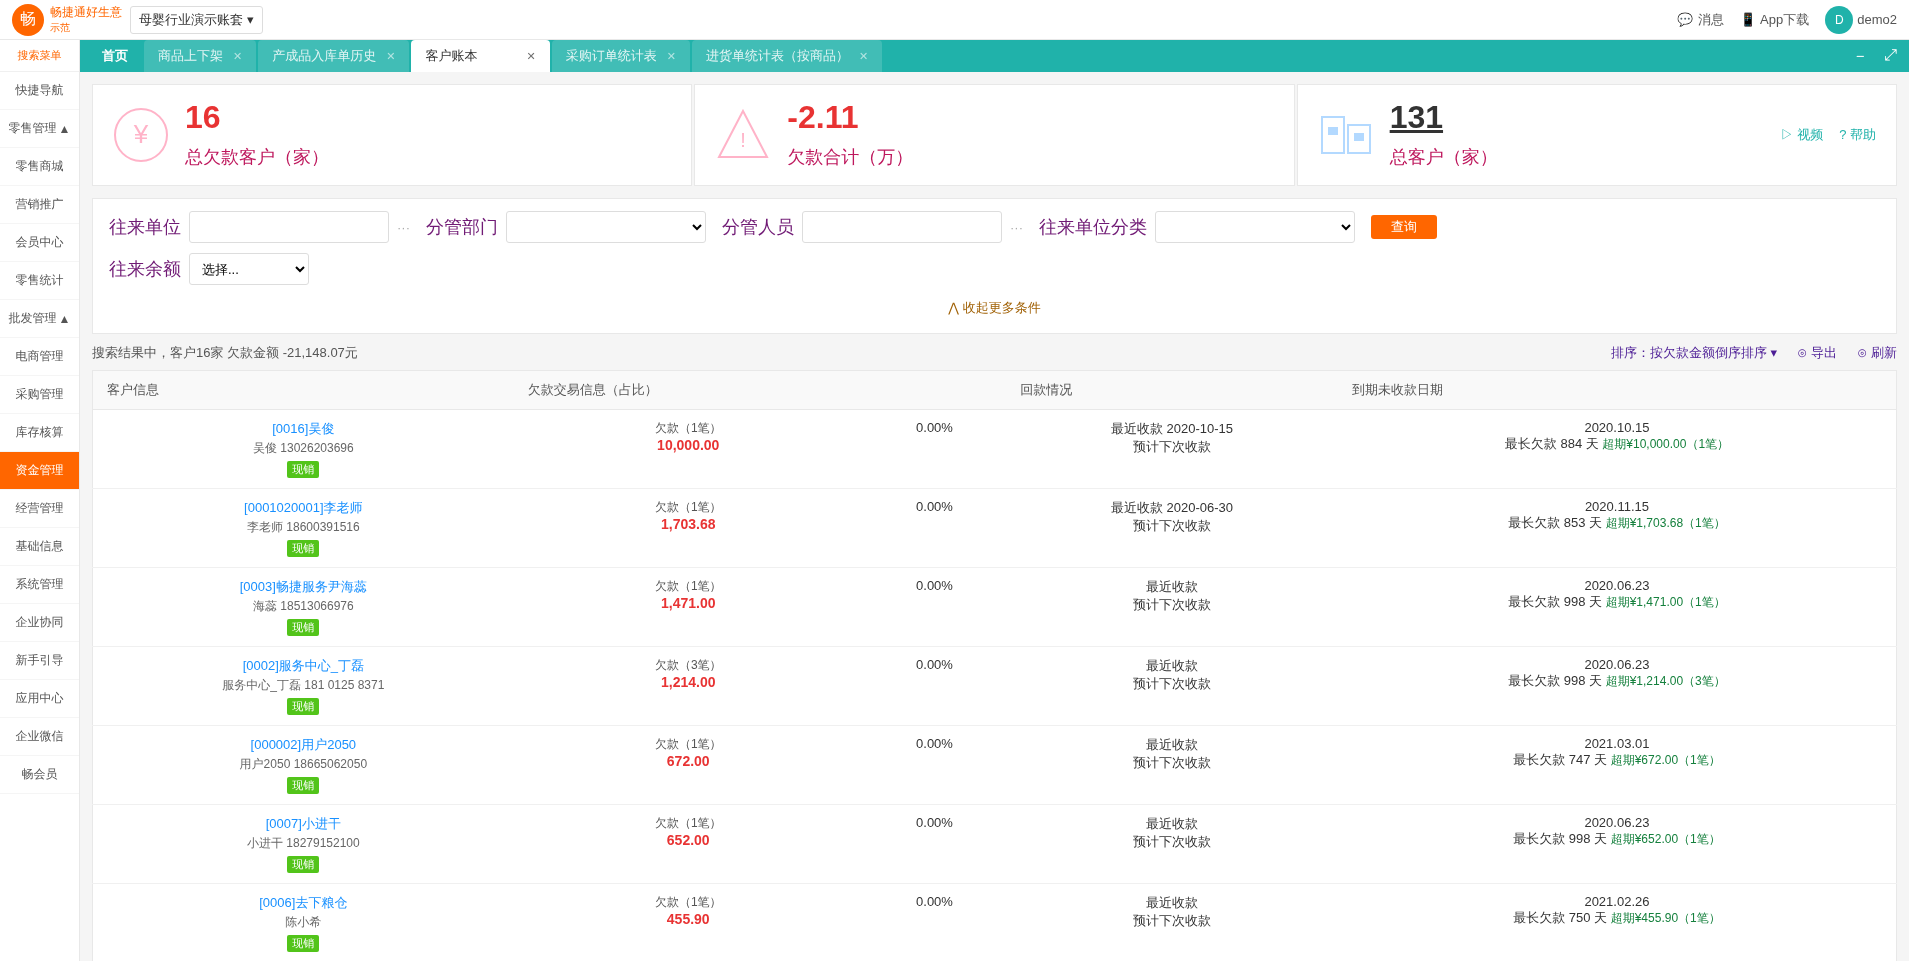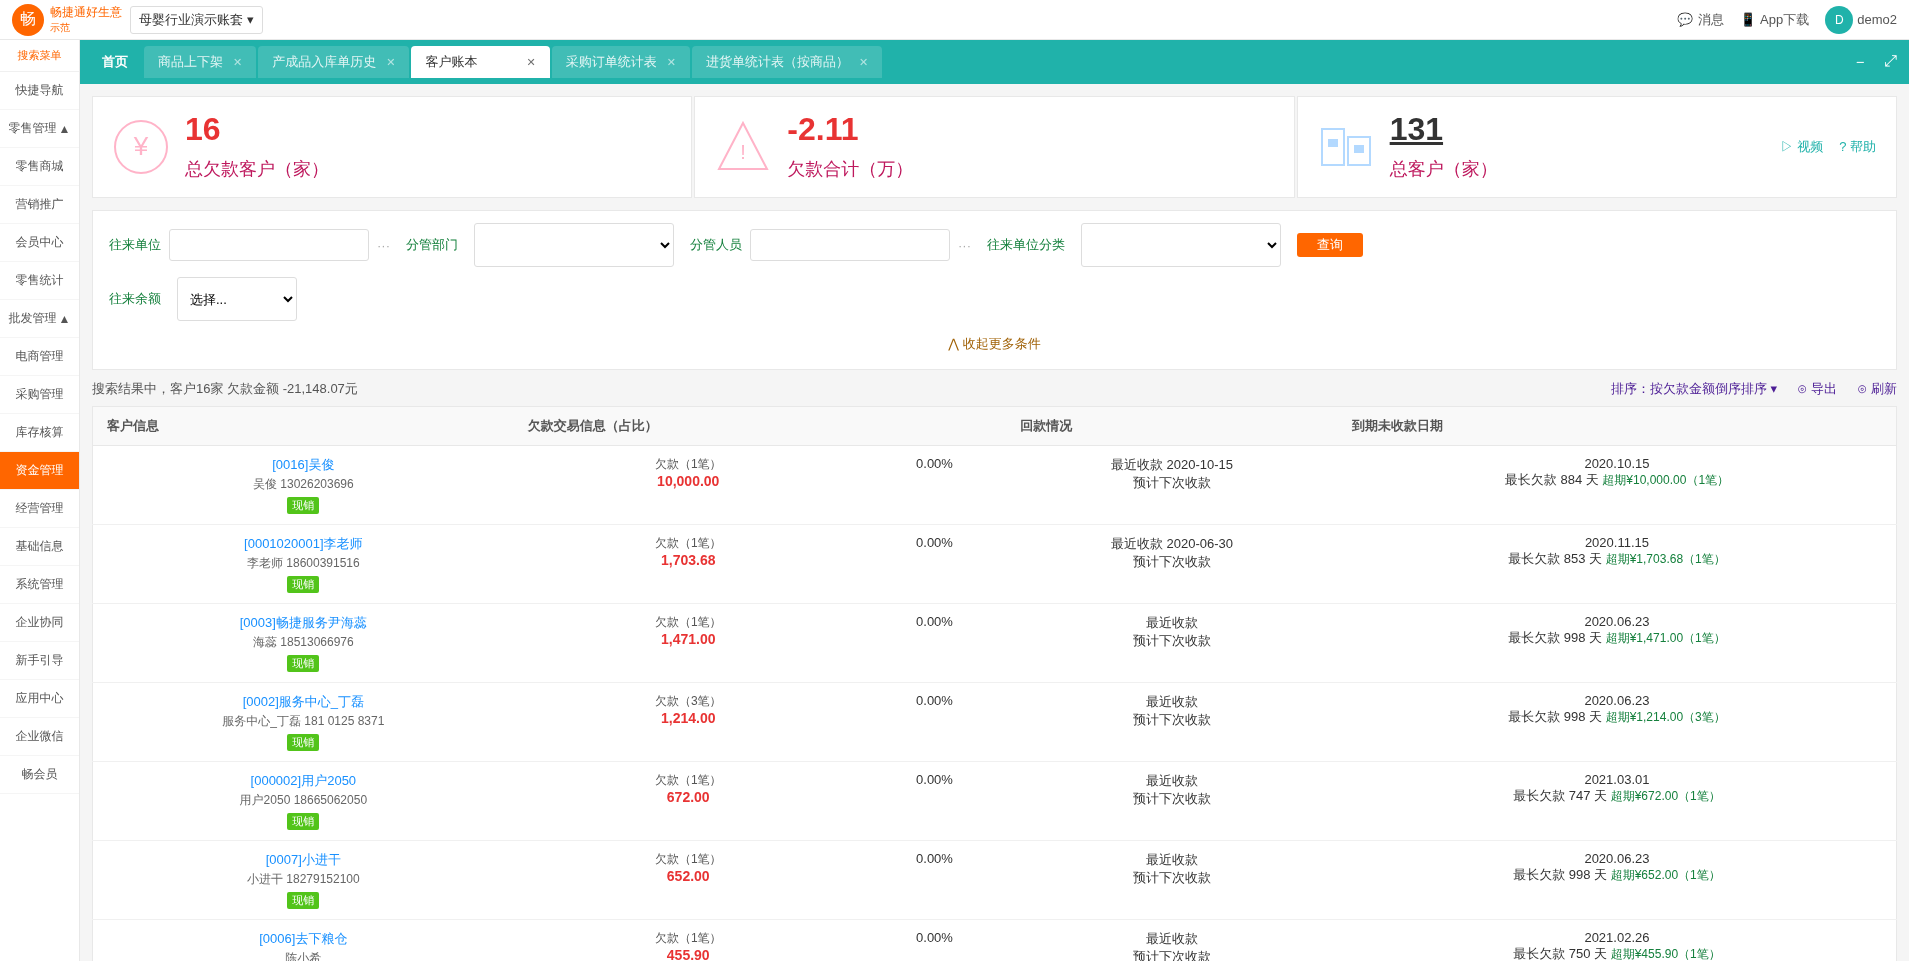--- a/index.html
+++ b/index.html
@@ -22,21 +22,21 @@
     .sidebar { width: 80px; background: #fff; border-right: 1px solid #e8e8e8; display: flex; flex-direction: column; overflow-y: auto; }
     .sidebar-search { padding: 8px 6px; font-size: 11px; color: #ff6600; text-align: center; cursor: pointer; border-bottom: 1px solid #f0f0f0; }
     .sidebar-nav-item { padding: 10px 6px; text-align: center; font-size: 12px; color: #555; cursor: pointer; border-bottom: 1px solid #f5f5f5; }
     .sidebar-nav-item.active { background: #ff6600; color: #fff; }
     .sidebar-nav-item.has-arrow { display: flex; align-items: center; justify-content: center; gap: 2px; }
 
     
     .content-area { flex: 1; display: flex; flex-direction: column; overflow: hidden; }
 
     
-    .tab-bar { height: 44px; background: #20b2aa; display: flex; align-items: center; padding: 0 8px; gap: 2px; position: relative; }
+    .tab-bar { height: 32px; background: #20b2aa; display: flex; align-items: center; padding: 0 8px; gap: 2px; position: relative; }
     .tab-item { height: 32px; padding: 0 14px; display: flex; align-items: center; gap: 6px; border-radius: 4px 4px 0 0; font-size: 13px; cursor: pointer; color: rgba(255,255,255,0.85); background: rgba(255,255,255,0.15); }
     .tab-item.active { background: #fff; color: #333; gap: 45px; }
     .tab-item .tab-close { font-size: 11px; color: inherit; margin-left: 4px; cursor: pointer; opacity: 0.7; }
     .tab-home { background: transparent; color: #fff; font-weight: bold; }
     .tab-bar-actions { margin-left: auto; display: flex; gap: 8px; }
     .tab-bar-btn { color: #fff; font-size: 16px; cursor: pointer; padding: 4px; }
 
     
     .page-content { flex: 1; overflow-y: auto; background: #f5f5f5; padding: 12px; }
 
@@ -52,34 +52,34 @@
     .stat-value.red-val { color: #e83333; }
     .stat-value.black-val { color: #333; text-decoration: underline; }
     .stat-label { font-size: 18px; color: #be185d; margin-top: 12px; }
     .stat-card-right { margin-left: auto; display: flex; gap: 16px; font-size: 13px; color: #20b2aa; cursor: pointer; }
 
     
     .filter-section { background: #fff; padding: 12px 16px; border: 1px solid #e8e8e8; margin-bottom: 10px; }
     .filter-row { display: flex; align-items: center; gap: 16px; margin-bottom: 10px; }
     .filter-row:last-child { margin-bottom: 0; }
     .filter-item { display: flex; align-items: center; gap: 8px; }
-    .filter-label { font-size: 13px; color: #15803d; white-space: nowrap; }
+    .filter-label { font-size: 18px; color: #701a75; white-space: nowrap; }
     .filter-input { height: 32px; border: 1px solid #ddd; border-radius: 3px; padding: 0 8px; font-size: 13px; width: 180px; }
-    .filter-select { height: 44px; border: 1px solid #ddd; border-radius: 3px; padding: 0 8px; font-size: 13px; width: 180px; background: #fff; margin-left: 8px; }
+    .filter-select { height: 32px; border: 1px solid #ddd; border-radius: 3px; padding: 0 8px; font-size: 13px; width: 180px; background: #fff; }
     .filter-dots { color: #aaa; cursor: pointer; }
     .filter-collapse { text-align: center; font-size: 13px; color: #a16207; cursor: pointer; padding: 4px; }
     .query-btn { background: #ff6600; color: #fff; border: none; height: 24px; padding: 0 20px; border-radius: 3px; cursor: pointer; font-size: 13px; }
 
     
     .results-bar { display: flex; align-items: center; justify-content: space-between; margin-bottom: 8px; font-size: 13px; color: #555; }
     .results-actions { display: flex; gap: 20px; align-items: flex-end; color: #4c1d95; cursor: pointer; }
 
     
     .data-table { width: 100%; background: #fff; border: 1px solid #e8e8e8; border-collapse: collapse; }
-    .data-table th { background: #f9f9f9; padding: 10px 14px; text-align: left; font-weight: 700; color: #555; font-size: 13px; border-bottom: 1px solid #e8e8e8; }
+    .data-table th { background: #f9f9f9; padding: 10px 14px; text-align: left; font-weight: 400; color: #555; font-size: 13px; border-bottom: 1px solid #e8e8e8; }
     .data-table td { padding: 10px 14px; border-bottom: 1px solid #f0f0f0; font-size: 13px; vertical-align: top; text-align: center; }
     .customer-name { color: #1890ff; cursor: pointer; font-size: 13px; }
     .customer-sub { color: #666; font-size: 12px; margin-top: 2px; }
     .tag-green { background: #52c41a; color: #fff; font-size: 11px; padding: 1px 5px; border-radius: 2px; display: inline-block; margin-top: 4px; }
     .debt-amount { color: #e83333; font-size: 14px; font-weight: bold; }
     .debt-info { color: #555; font-size: 12px; }
     .overdue-link { color: #15803d; cursor: pointer; font-size: 12px; }
   </style>
 </head>
 <body>

